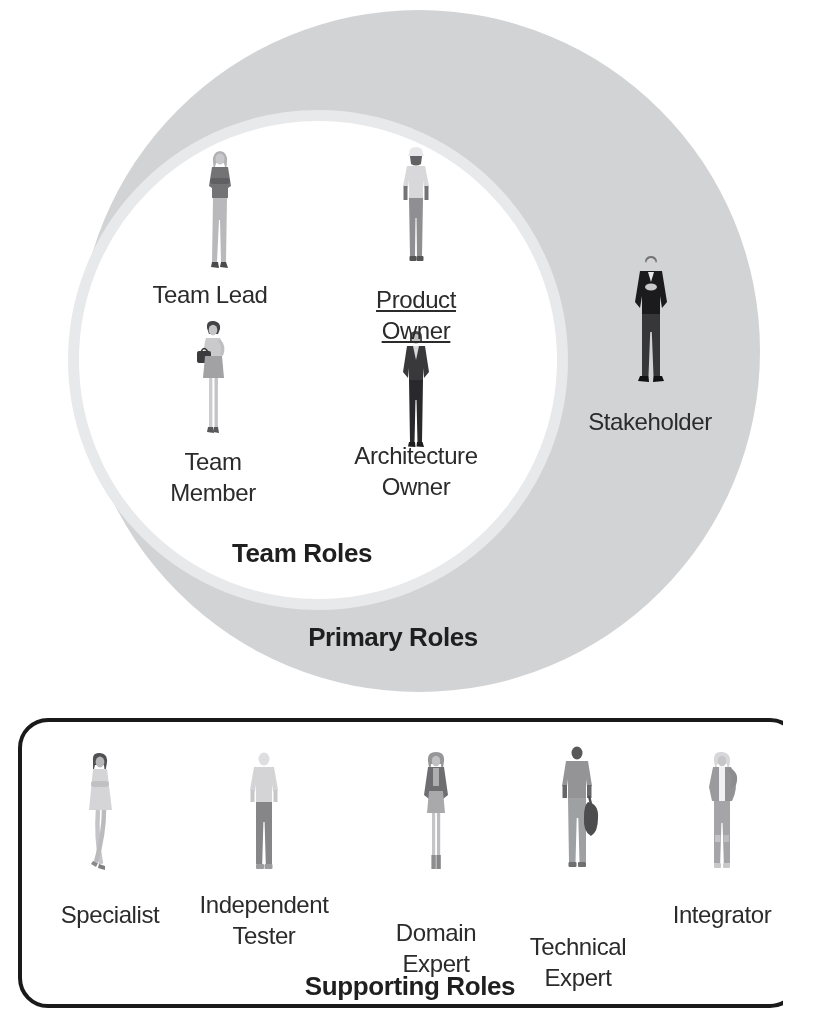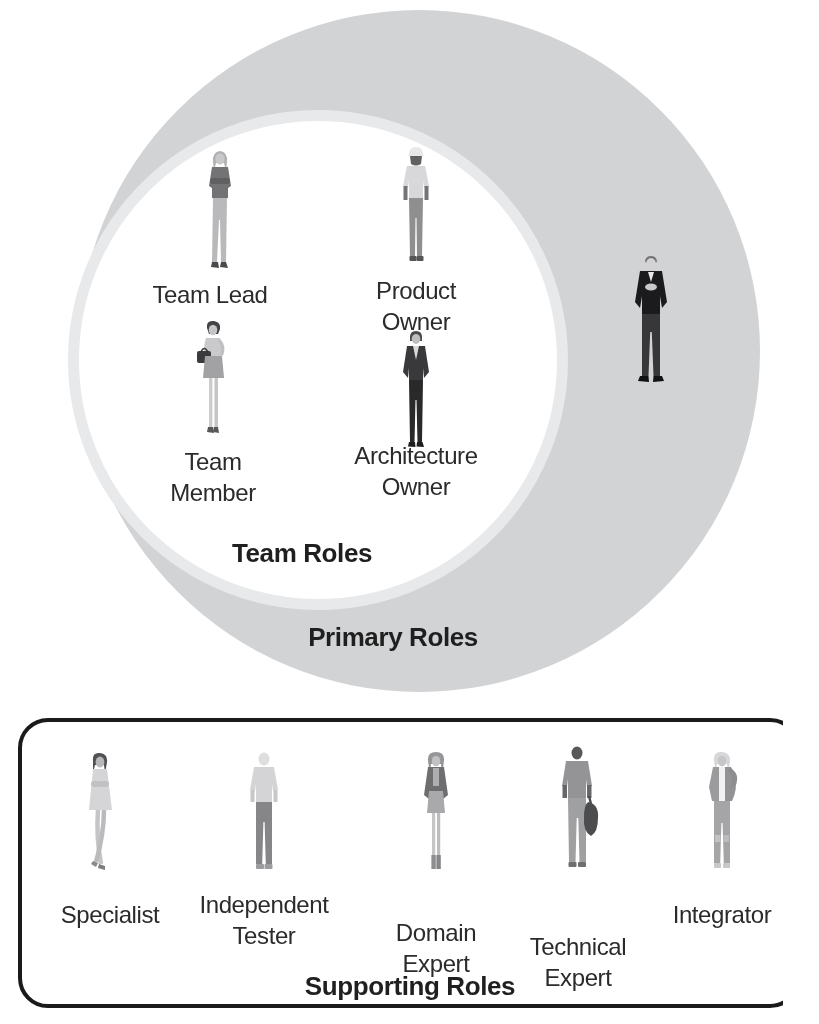--- a/index.html
+++ b/index.html
@@ -94,26 +94,27 @@
     <ellipse cx="25" cy="8" rx="5" ry="6" fill="#d3d3d5"></ellipse>
     <path d="M14 15 L36 15 L41 46 L36 52 L34 40 L34 58 L16 58 L16 40 L14 52 L9 46 Z" fill="#1b1b1d"></path>
     <path d="M22 16 L28 16 L25 26 Z" fill="#e9e9eb"></path>
     <ellipse cx="25" cy="31" rx="6" ry="3.5" fill="#c9c9cb"></ellipse>
     <path d="M16 58 L34 58 L34 120 L27.5 120 L25.8 76 L24.2 76 L22.5 120 L16 120 Z" fill="#37373a"></path>
     <path d="M14 120 L22.5 120 L23 126 L12 125 Z" fill="#121214"></path>
     <path d="M27.5 120 L36 120 L38 125 L27 126 Z" fill="#121214"></path>
   </svg>
 
   <div class="label" style="left:210px;top:279px;">Team Lead</div>
-  <div class="label" style="left:416px;top:275px;">Product
+  <div class="label" style="left:416px;top:284px;text-decoration:underline;">Product
 Owner</div>
   <div class="label" style="left:213px;top:446px;">Team
 Member</div>
   <div class="label" style="left:416px;top:440px;">Architecture
 Owner</div>
+  <div class="label" style="left:650px;top:406px;">Stakeholder</div>
 
   <div class="title" style="left:302px;top:538px;">Team Roles</div>
   <div class="title" style="left:393px;top:622px;">Primary Roles</div>
 
   <div class="supporting-box"></div>
 
   <svg class="fig" style="left:77px;top:752px;" width="46" height="136" viewBox="0 0 46 136">
     <path d="M16 9 Q15 0 23 1 Q31 2 30 10 L28 22 L27 13 L18 13 L16 21 Z" fill="#515153"></path>
     <ellipse cx="23" cy="10" rx="4.4" ry="5.4" fill="#b8b8ba"></ellipse>
     <path d="M16 17 L30 17 L35 58 L12 58 Z" fill="#d5d5d7"></path>

